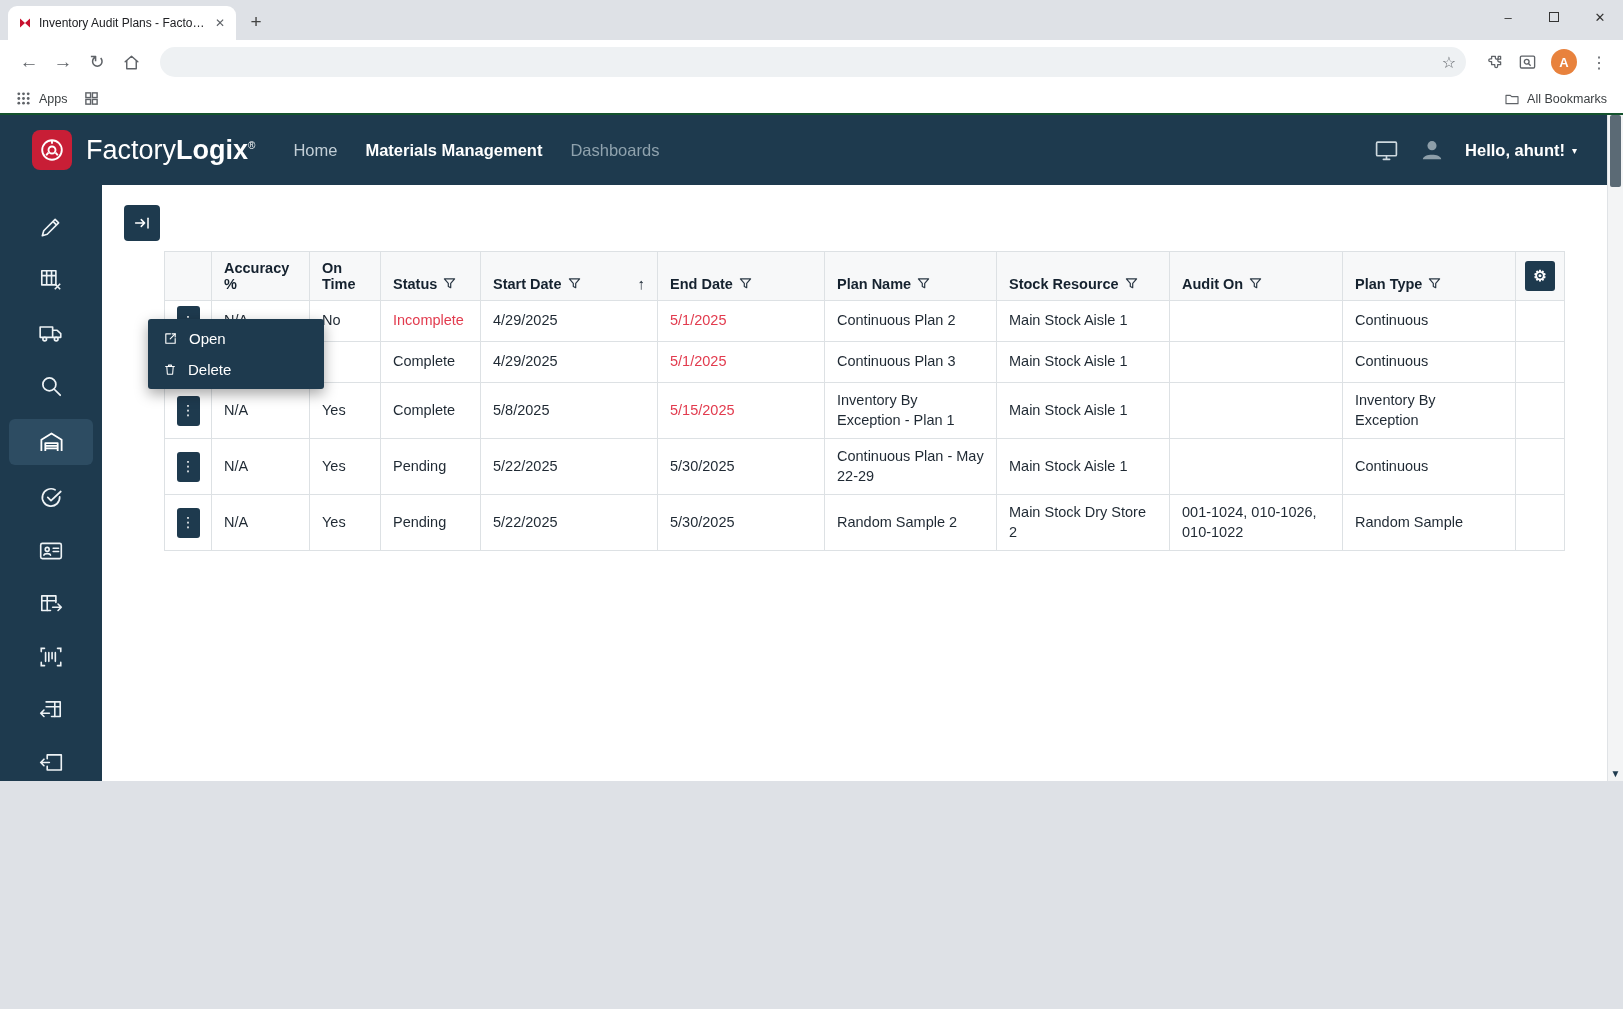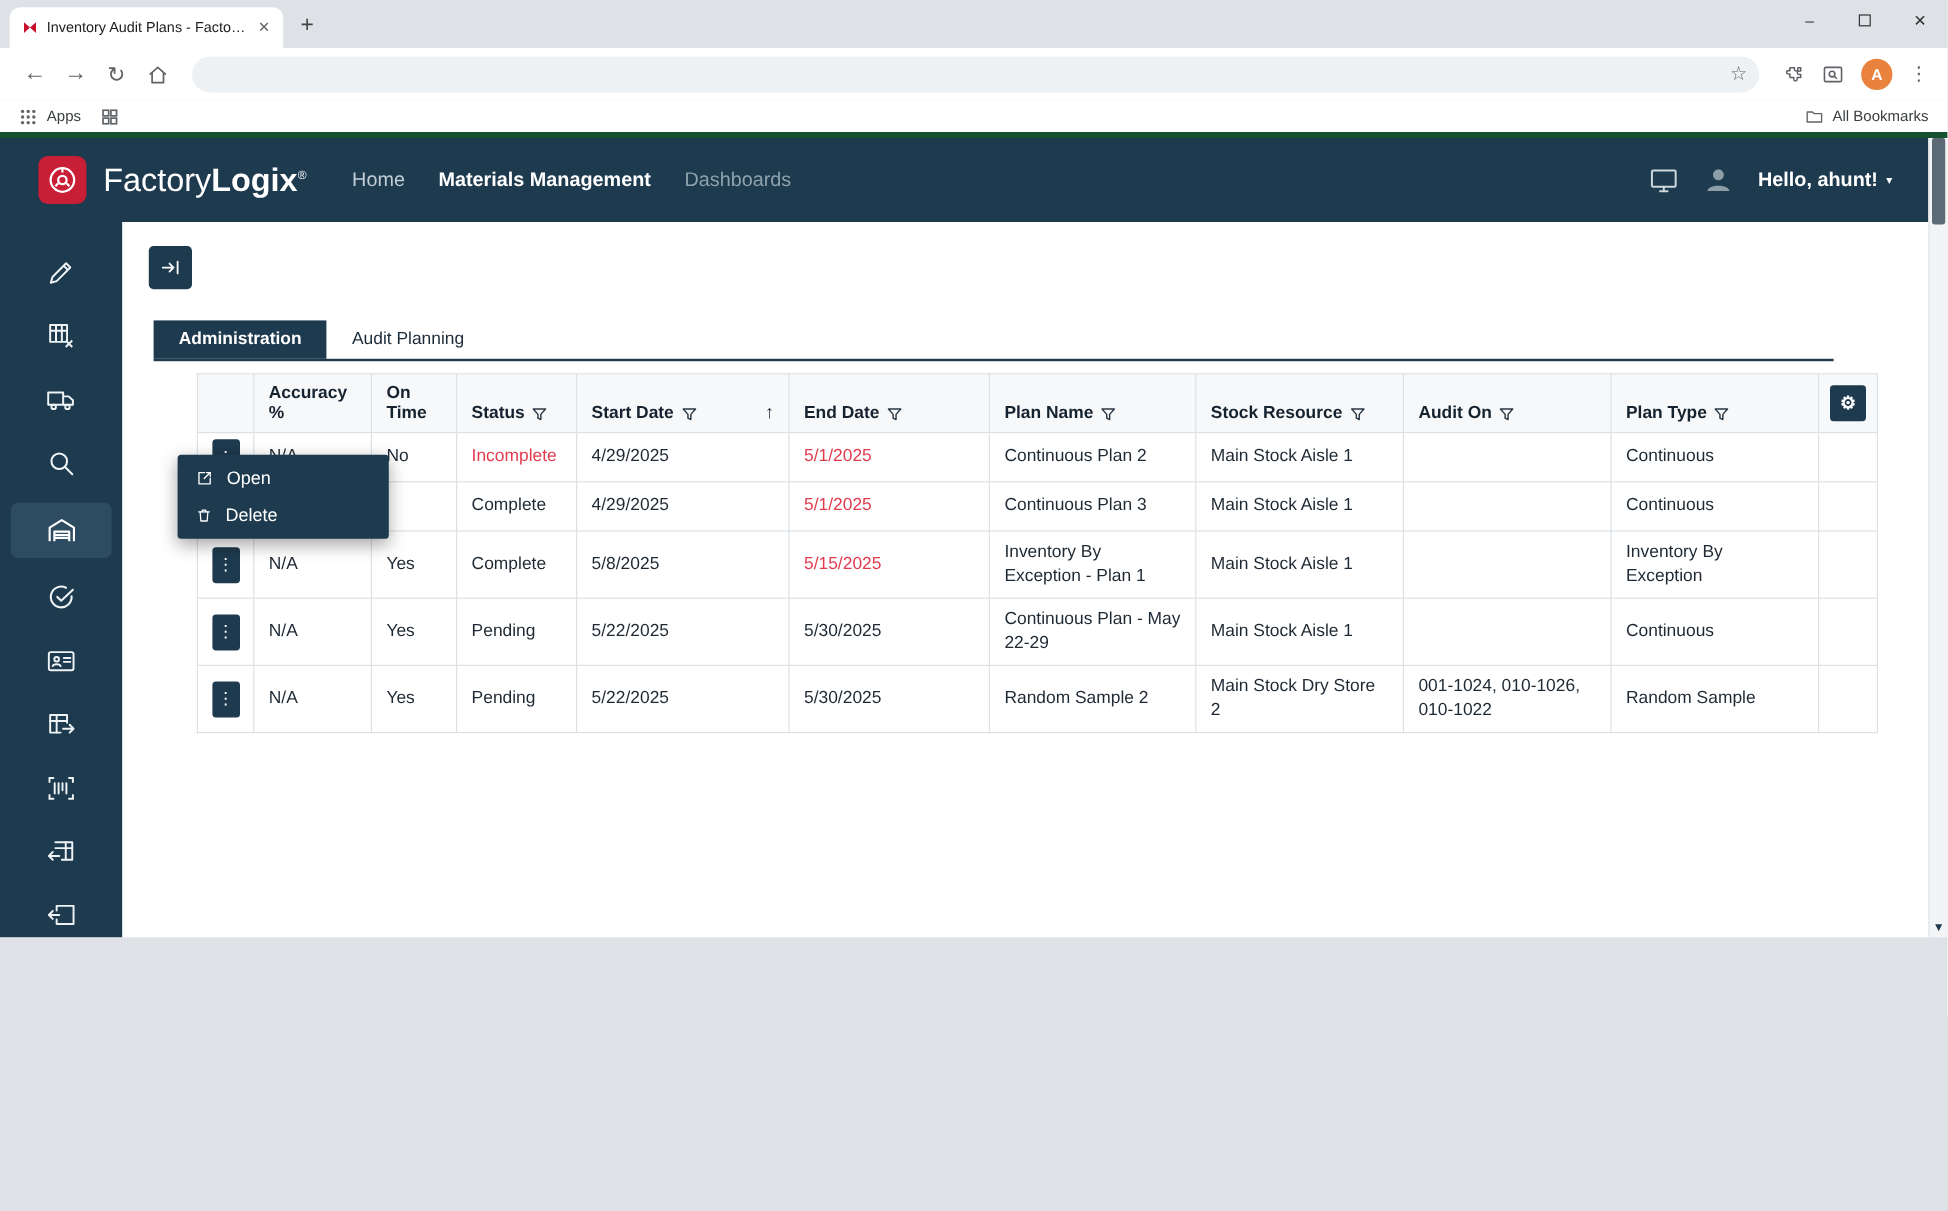--- a/index.html
+++ b/index.html
@@ -20,21 +20,21 @@
   .navbar { height: 44px; background: #fff; display: flex; align-items: center; padding: 0 10px 0 14px; gap: 4px; }
   .navicon { width: 30px; height: 30px; display: flex; align-items: center; justify-content: center; color: #5f6368; font-size: 18px; }
   .omnibox { flex: 1; height: 30px; background: #eef1f3; border-radius: 16px; margin: 0 10px; display: flex; align-items: center; padding: 0 10px 0 14px; }
   .omnibox input { flex: 1; border: none; outline: none; background: transparent; font-size: 13.5px; color: #202124; font-family: "Liberation Sans", sans-serif; }
   .star { color: #5f6368; font-size: 16px; }
   .chrome-right { display: flex; align-items: center; gap: 14px; padding: 0 6px; }
   .avatar { width: 26px; height: 26px; border-radius: 50%; background: #e8823d; color: #fff; font-size: 13px; font-weight: bold;
             display: flex; align-items: center; justify-content: center; }
   .kebab { color: #5f6368; font-size: 16px; letter-spacing: 0; }
 
-  .bookmarks { height: 31px; background: #fff; border-bottom: 5px solid #14532d; display: flex; align-items: center; padding: 0 16px; gap: 8px; }
+  .bookmarks { height: 31px; background: #fff; border-bottom: 2px solid #14532d; display: flex; align-items: center; padding: 0 16px; gap: 8px; }
   .bm-label { font-size: 12.5px; color: #3c4043; }
   .bm-right { margin-left: auto; display: flex; align-items: center; gap: 7px; }
 
   
   .app { display: flex; height: 666px; background: #fff; }
   .app-inner { flex: 1; display: flex; flex-direction: column; min-width: 0; }
 
   .app-header { height: 70px; background: #1e3a4e; display: flex; align-items: center; padding: 0 30px 0 32px; flex: none; }
   .logo { width: 40px; height: 40px; background: #c81e36; border-radius: 8px; display: flex; align-items: center; justify-content: center; }
   .brand { margin-left: 14px; color: #fff; font-size: 27px; white-space: nowrap; }
@@ -60,21 +60,21 @@
 
   .tabsrow { margin: 26px 0 0 26px; width: 1400px; border-bottom: 2px solid #1e3a4e; display: flex; }
   .ptab { padding: 8px 21px; font-size: 14.5px; color: #1b2a38; }
   .ptab.active { background: #1e3a4e; color: #fff; font-weight: 600; }
 
   .table-wrap { margin: 10px 0 0 26px; width: 1400px; position: relative; padding-left: 36px; }
   table { border-collapse: collapse; table-layout: fixed; width: 1400px; border: 1px solid #cfd4d8; }
   th, td { border: 1px solid #dde1e4; font-size: 14.5px; text-align: left; vertical-align: middle; padding: 8px 12px; color: #1f2933; }
   th { background: #f7f8f9; font-weight: 700; color: #15222f; height: 48px; }
   td { height: 41px; line-height: 1.35; }
-  .th-flex { display: flex; align-items: flex-end; gap: 6px; margin-top: 15px; }
+  .th-flex { display: flex; align-items: center; gap: 6px; margin-top: 15px; }
   .th-flex .spacer { flex: 1; }
   .sort-arrow { font-size: 15px; font-weight: 700; color: #15222f; }
   .cell-red { color: #e23b4e; margin-top: 11px; }
   .dots-btn { width: 23px; height: 30px; background: #1e3a4e; border-radius: 3px; color: #fff; font-size: 14px;
               display: flex; align-items: center; justify-content: center; margin: 0 auto; }
   .gear-btn { width: 30px; height: 30px; background: #1e3a4e; border-radius: 3px; color: #fff; font-size: 15px;
               display: flex; align-items: center; justify-content: center; margin: 0 auto; }
   td.action-cell, th.action-cell { padding: 4px; }
 
   .ctx-menu { position: absolute; left: 20px; top: 68px; width: 176px; background: #1e3a4e; border-radius: 3px;
@@ -325,24 +325,20 @@
       </nav>
 
       <main class="content">
         <div class="skip-btn">
           <svg width="18" height="18" viewBox="0 0 24 24" fill="none" stroke="#fff" stroke-width="2" stroke-linecap="round" stroke-linejoin="round">
               <path d="M3.5 12h12m0 0l-4.5-4.5M15.5 12L11 16.5"></path>
               <path d="M20 5.5v13"></path>
             </svg>
         </div>
 
-        <div class="tabsrow">
-          <div class="ptab active">Administration</div>
-          <div class="ptab">Audit Planning</div>
-        </div>
 
         <div class="table-wrap">
           <table>
             <colgroup>
               <col style="width:47px">
                 <col style="width:98px">
                 <col style="width:71px">
                 <col style="width:100px">
               <col style="width:177px">
                 <col style="width:167px">

